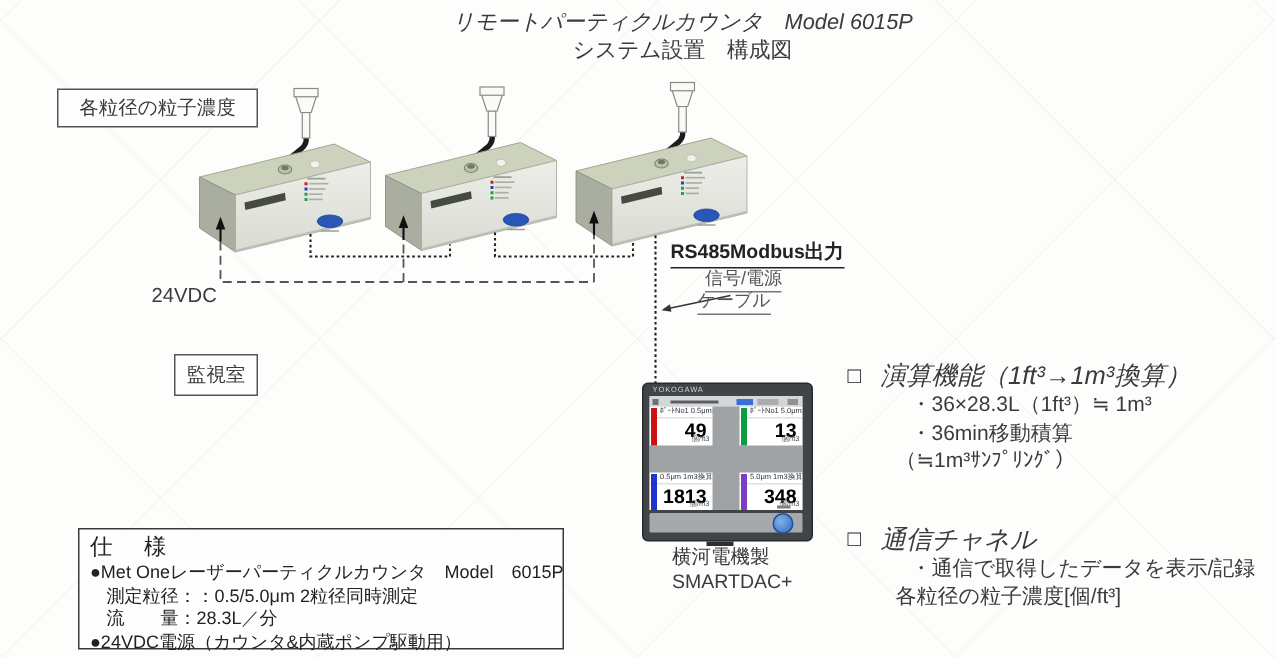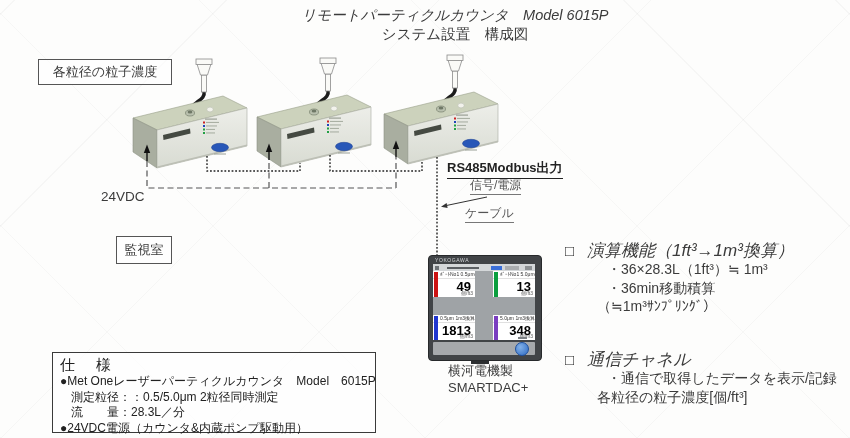--- a/index.html
+++ b/index.html
@@ -21,21 +21,21 @@
   .area-box{border:1px solid #555; background:rgba(255,255,255,0.6);
     font-size:13px; display:flex; align-items:center; justify-content:center; z-index:3;}
   #clean-room{left:38px; top:59px; width:132px; height:24px;}
   #monitor-room{left:116px; top:236px; width:54px; height:26px;}
   
   .wire-label{z-index:3; white-space:nowrap;}
   #lbl-24vdc{left:101px; top:189px; font-size:13.5px;}
   #lbl-rs485{left:447px; top:159px; font-size:13px; font-weight:bold; color:#222;
     border-bottom:1.5px solid #222; padding-bottom:1px;}
   #lbl-signal{left:470px; top:177px; font-size:12px; color:#555; border-bottom:1px solid #777;}
-  #lbl-cable{left:465px; top:205px; font-size:12px; color:#555; border-bottom:1px solid #777;}
+  #lbl-cable{left:465px; top:192px; font-size:12px; color:#555; border-bottom:1px solid #777;}
   
   #diagram{left:0; top:0; z-index:1;}
   
   #recorder{left:428px; top:255px; width:112px; height:104px; background:#414447;
     border:1px solid #27292b; border-radius:4px; z-index:2;}
   .rec-brand{left:6px; top:1px; font-size:5px; letter-spacing:0.6px; color:#d3d6d9;}
   .rec-screen{left:4px; top:8px; width:102px; height:76px; background:#e9eaea; overflow:hidden;}
   .rec-status{left:0; top:0; width:102px; height:7px; background:#d4d7d9;}
   .rec-status .s1{left:2px; top:1.5px; width:4px; height:4px; background:#6d7276;}
   .rec-status .s2{left:14px; top:2.5px; width:32px; height:2px; background:#5a5e62;}

